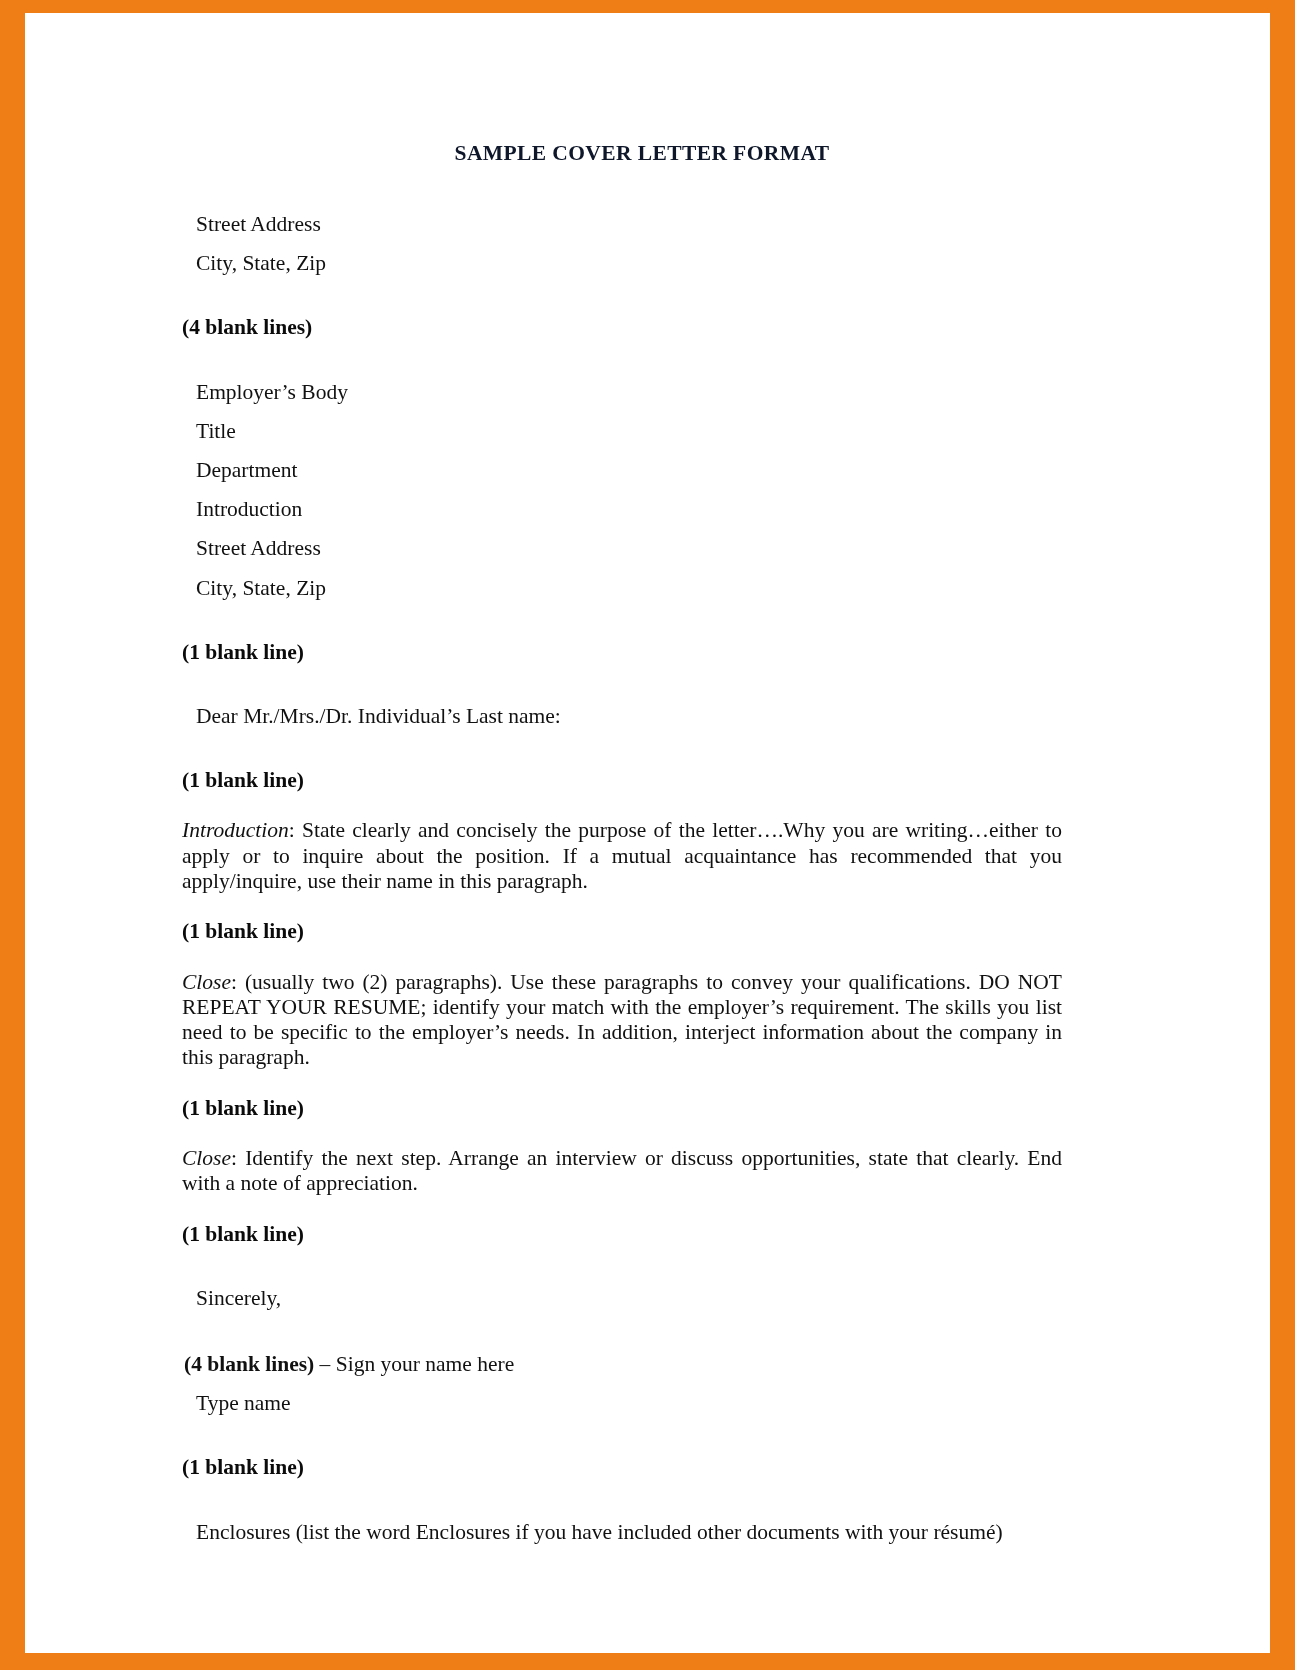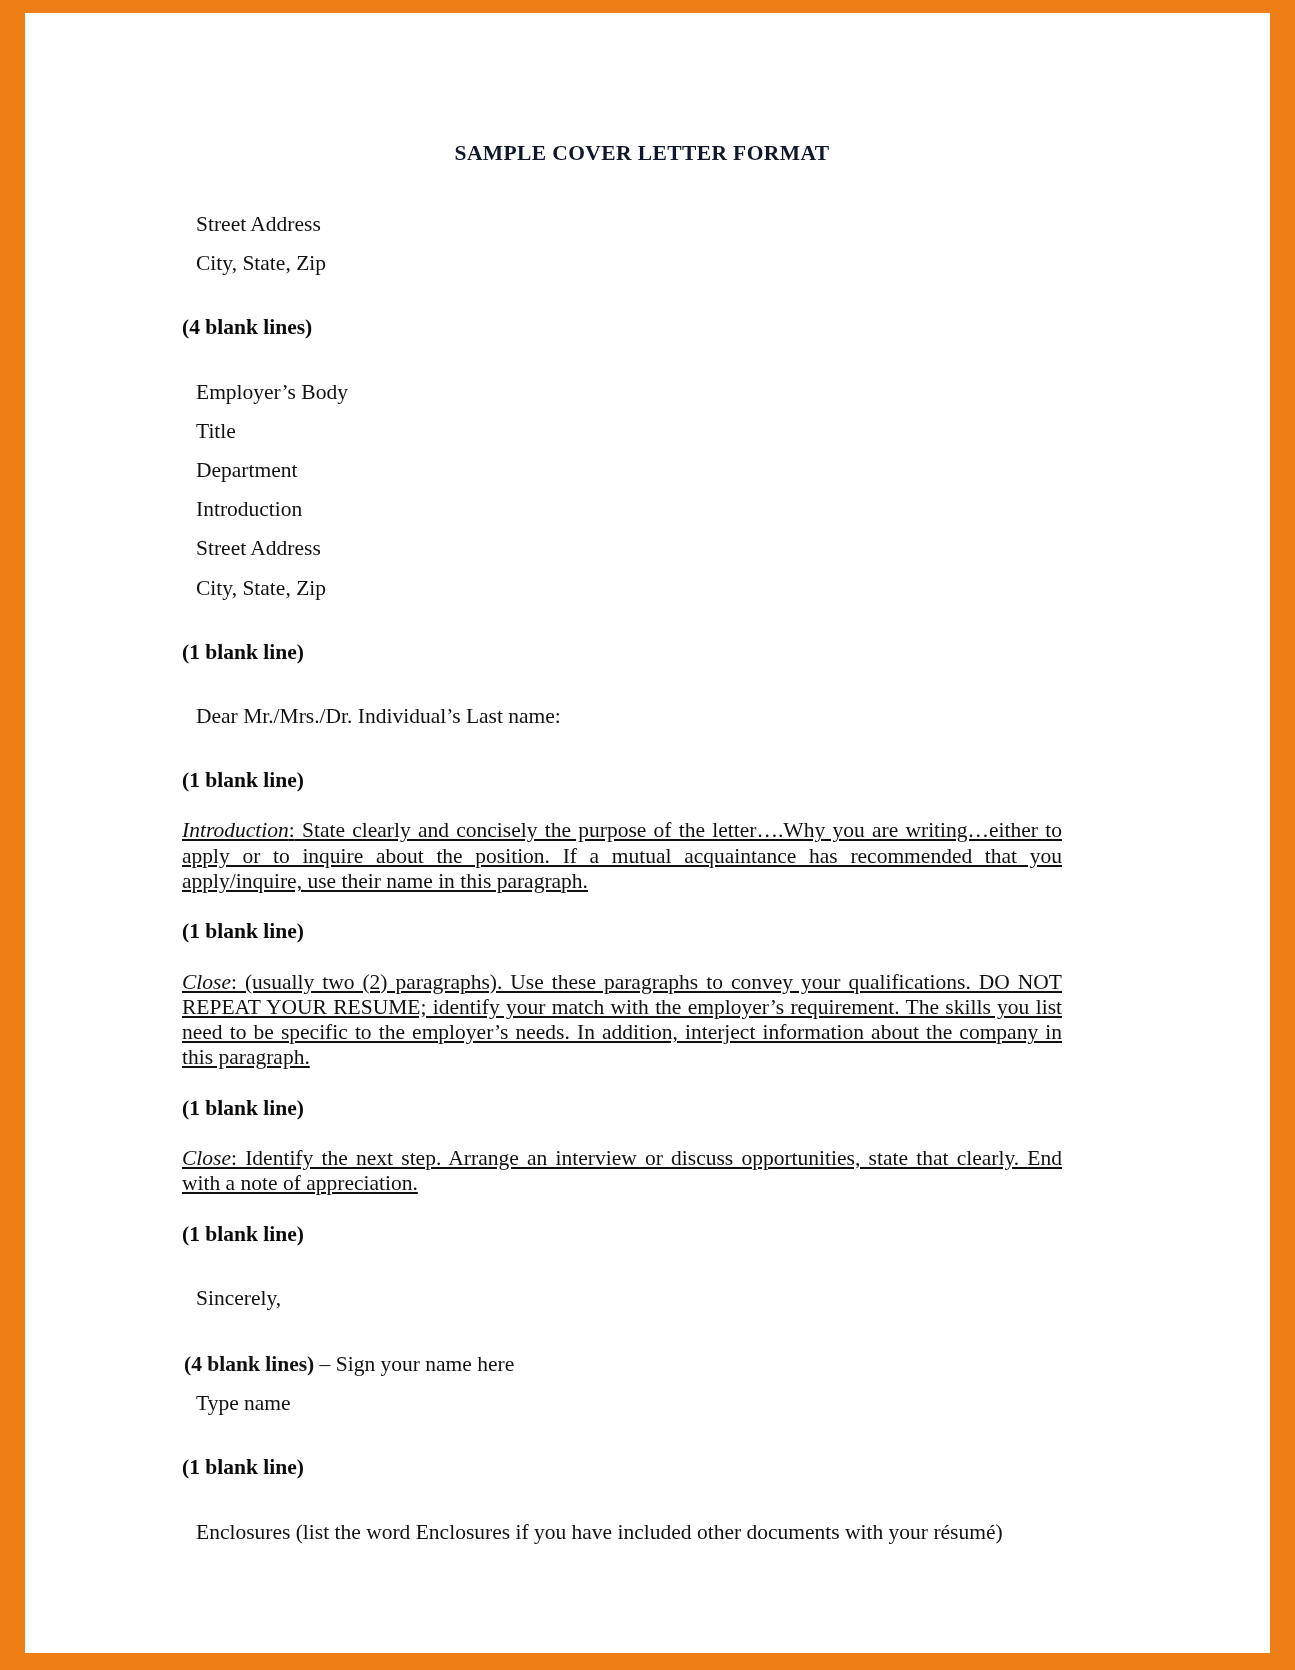--- a/index.html
+++ b/index.html
@@ -58,21 +58,20 @@
     color: #0b0b0b;
     margin: 0;
   }
   .para {
     font-size: 21.5px;
     line-height: 25.3px;
     color: #111111;
     margin: 0;
     text-align: justify;
     text-justify: inter-word;
-    text-decoration: underline;
   }
   .lbl-italic {
     font-style: italic;
   }
   .gap-sm { height: 25px; }
   .sign-line {
     font-size: 21.5px;
     line-height: 25.2px;
     color: #111111;
     margin: 2px;

